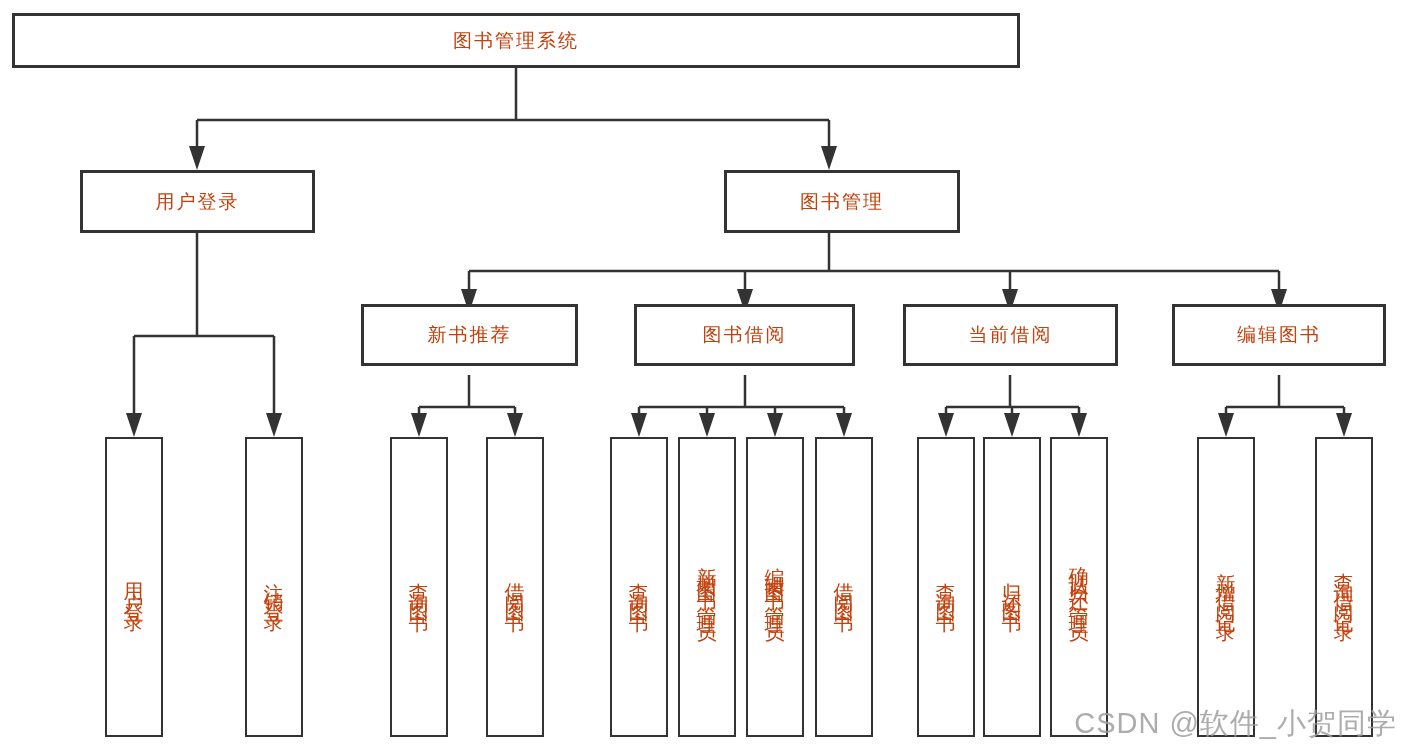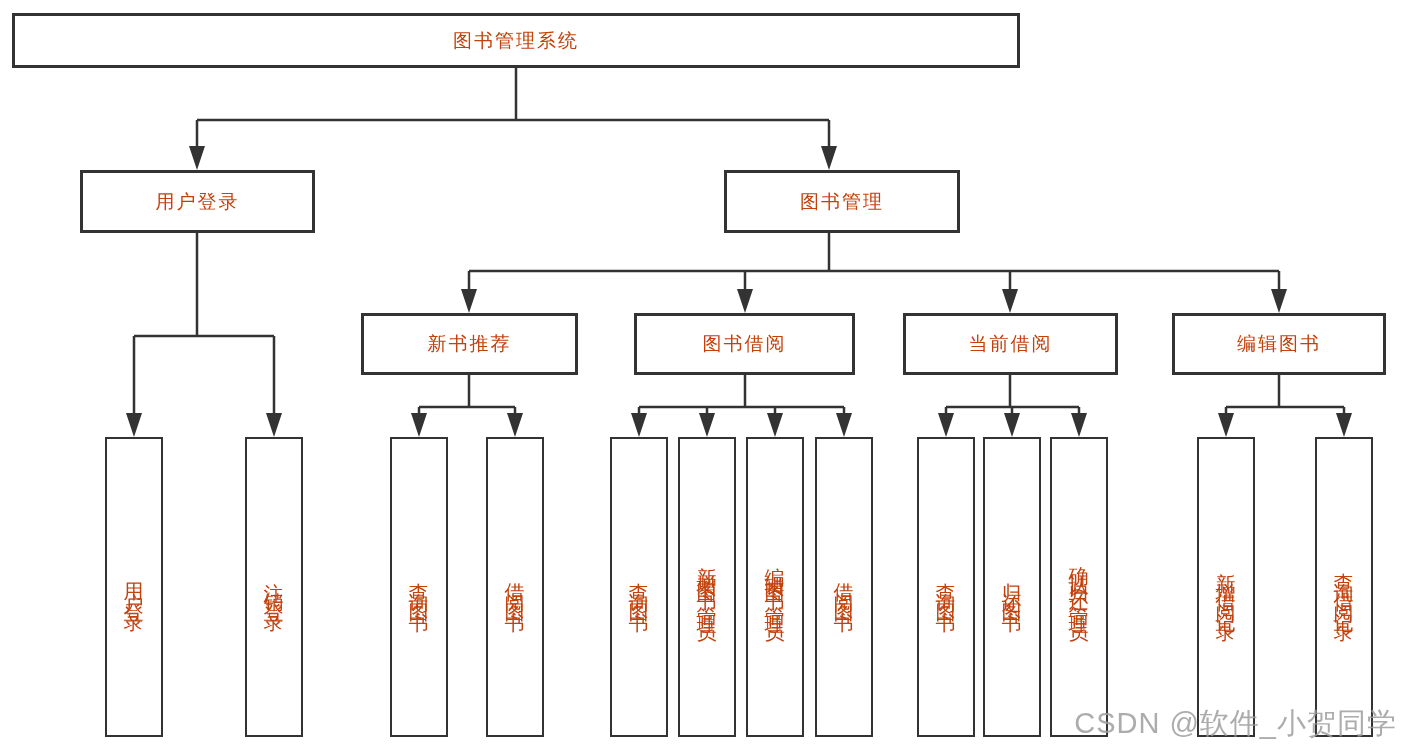--- a/index.html
+++ b/index.html
@@ -40,21 +40,21 @@
     text-orientation: mixed;
     font-size: 20px;
     letter-spacing: 10px;
     line-height: 1;
     top: 437px;
     width: 58px;
     height: 300px;
   }
   .leaf-long { letter-spacing: 8px; }
   .lvl2 { top: 170px; height: 63px; }
-  .lvl3 { top: 313px; height: 62px; }
+  .lvl3 { top: 304px; height: 62px; }
   #watermark {
     position: absolute;
     right: 8px;
     bottom: 3px;
     font-size: 29px;
     color: rgba(158, 158, 158, 0.85);
     letter-spacing: 1px;
     z-index: 10;
   }
 </style>

